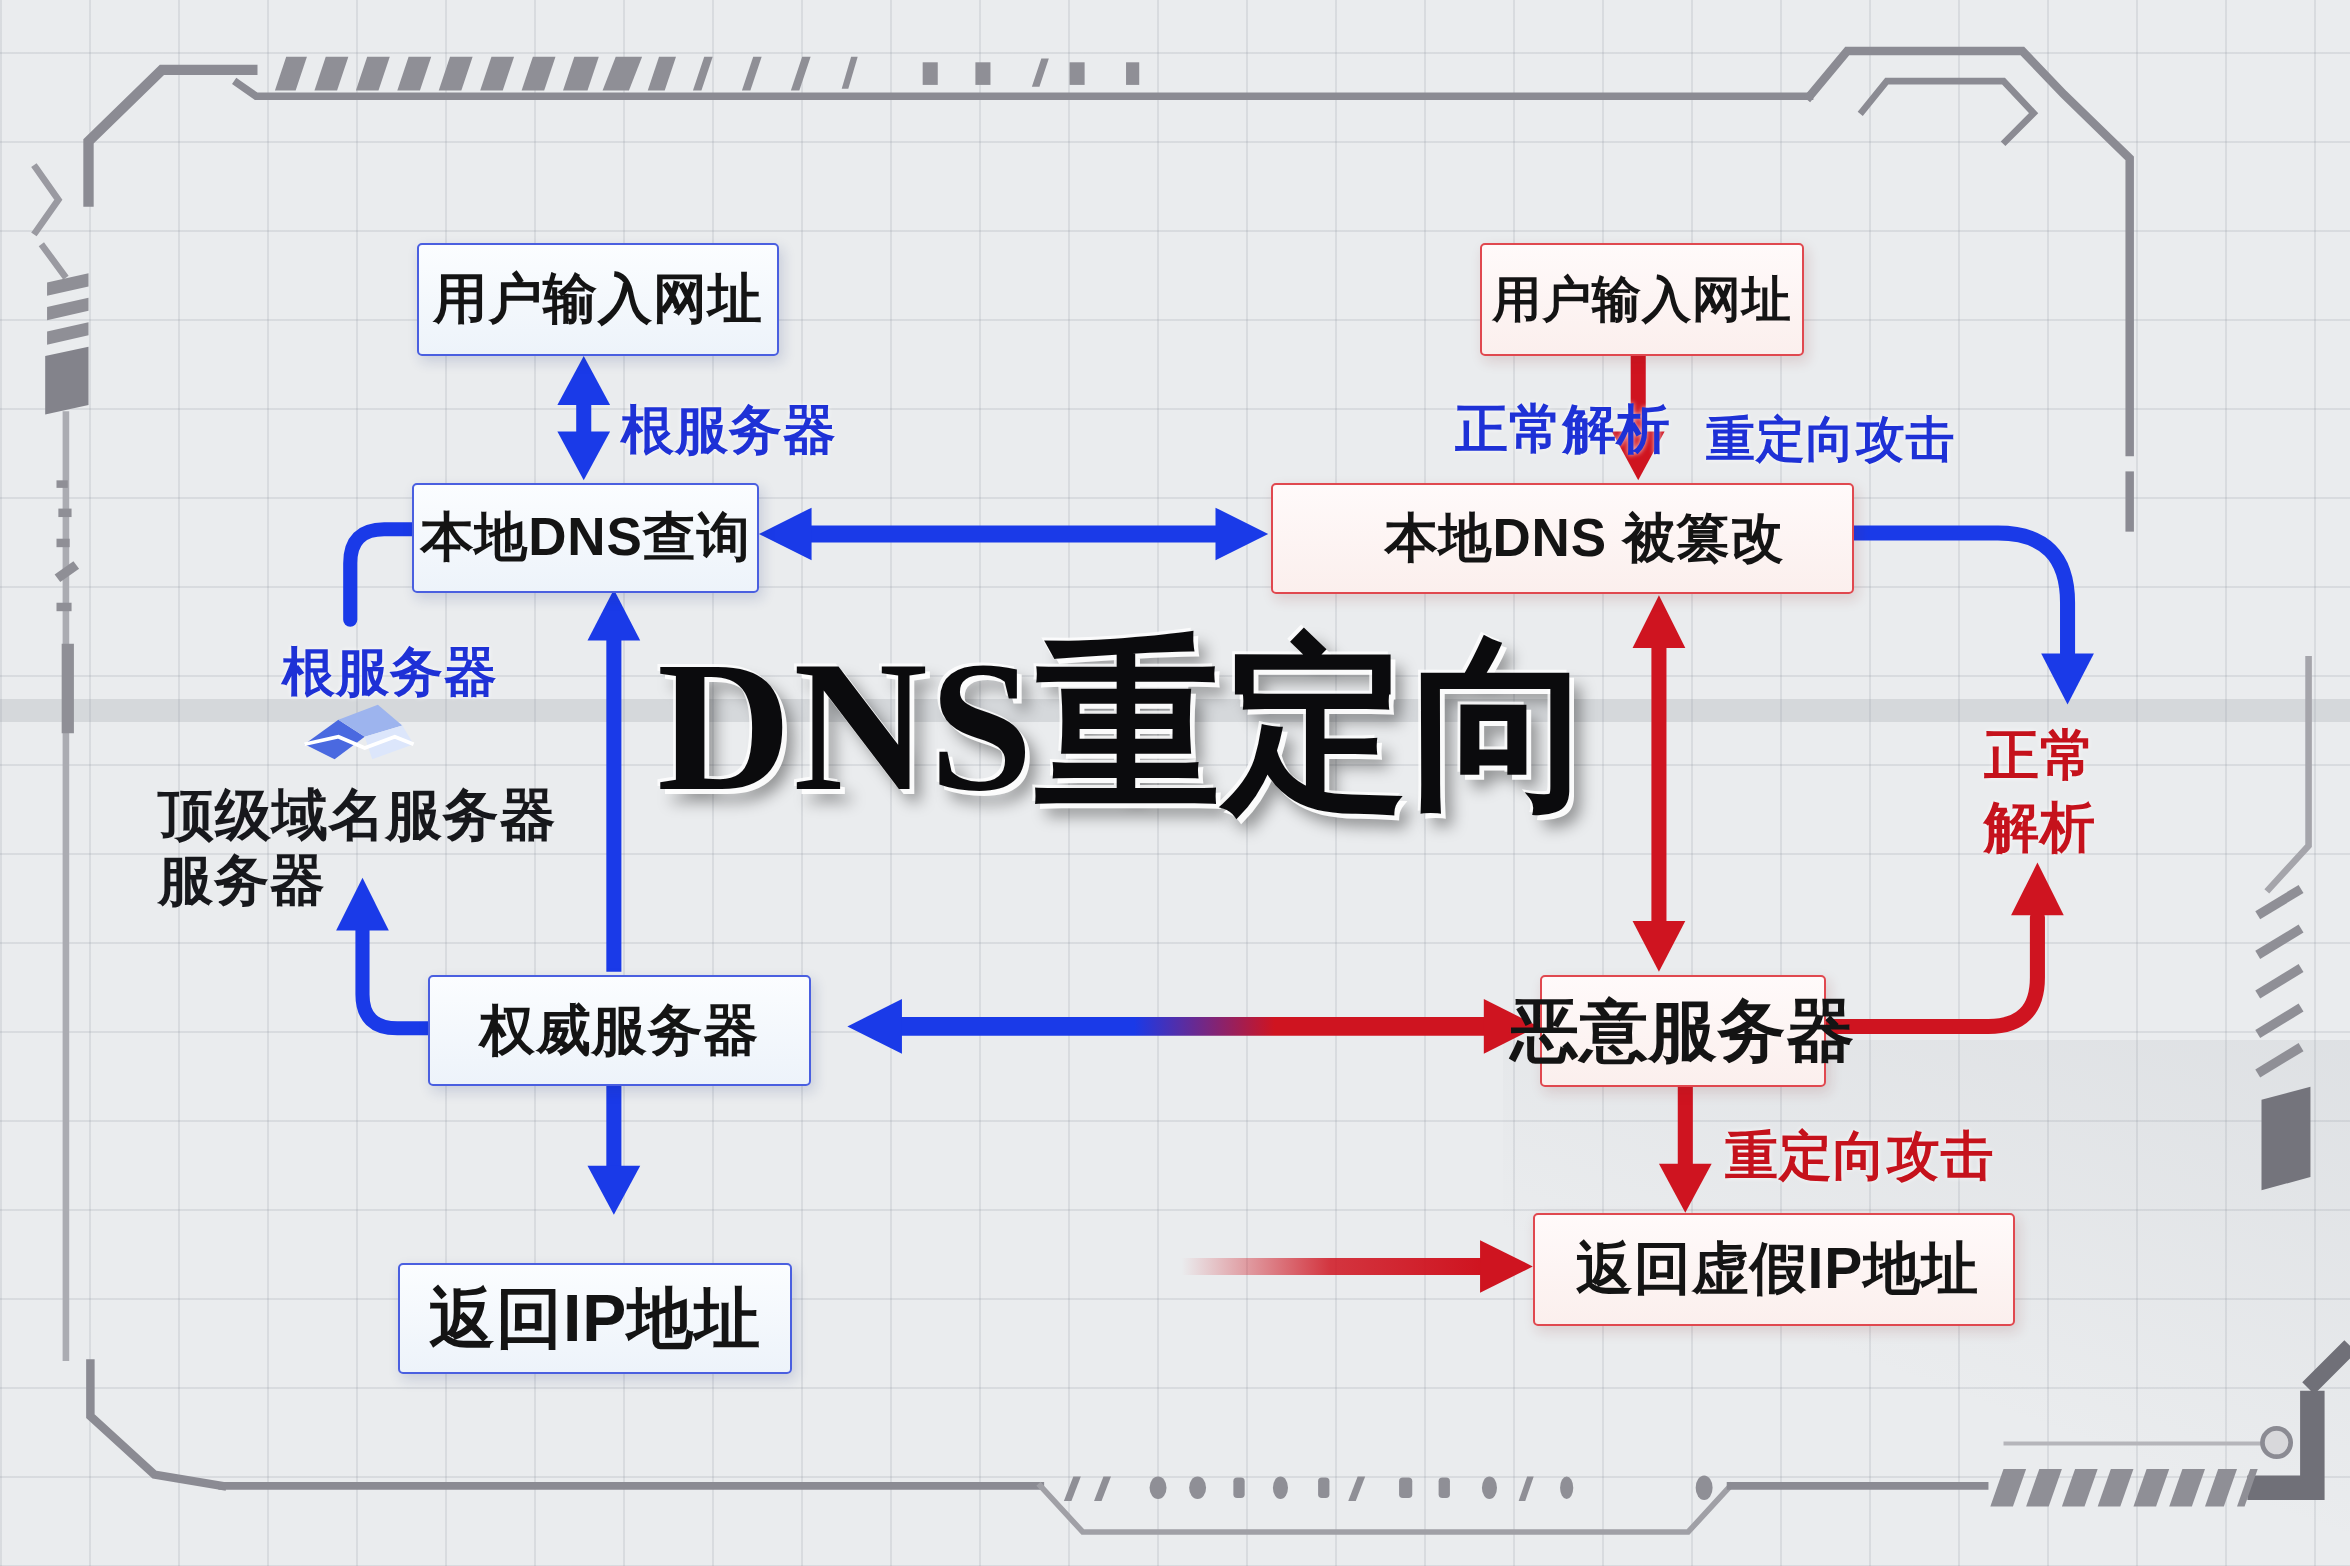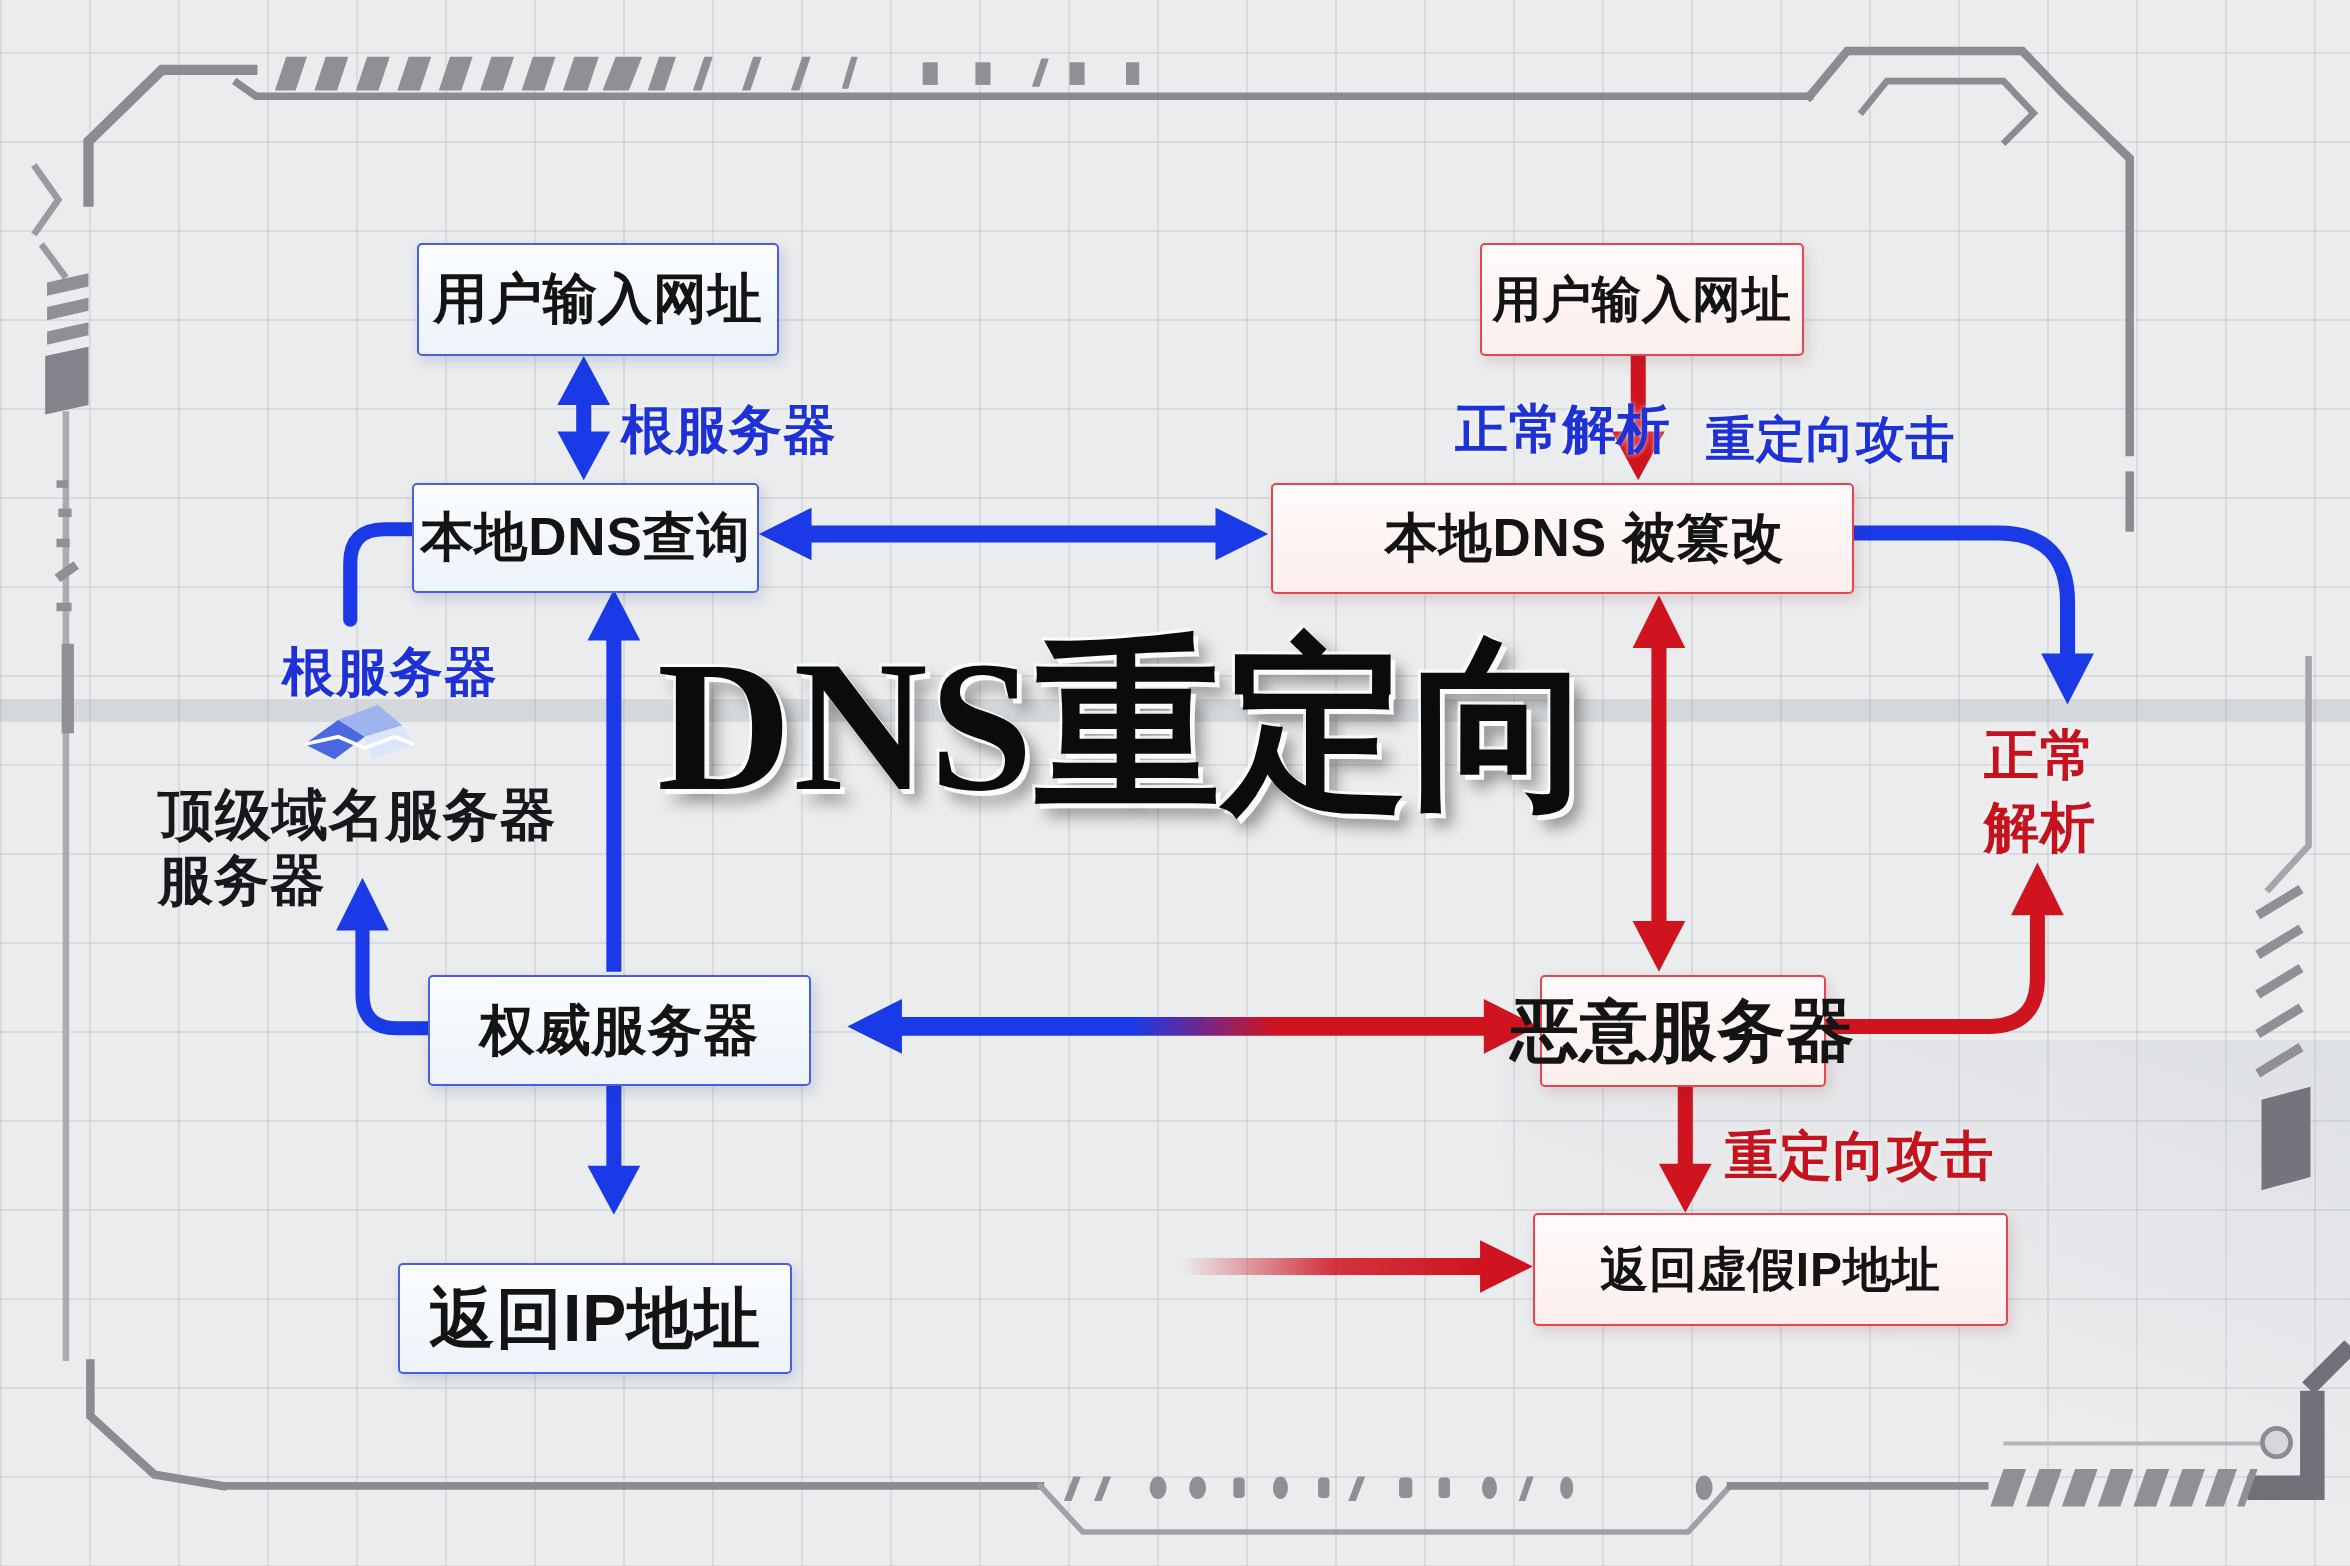--- a/index.html
+++ b/index.html
@@ -212,21 +212,21 @@
   </svg>
 
   <div class="box blue" style="left:417px;top:243px;width:358px;height:109px;font-size:54px;">用户输入网址</div>
   <div class="box blue" style="left:412px;top:483px;width:343px;height:106px;font-size:53px;">本地DNS查询</div>
   <div class="box blue" style="left:428px;top:975px;width:379px;height:107px;font-size:55px;">权威服务器</div>
   <div class="box blue" style="left:398px;top:1263px;width:390px;height:107px;font-size:66px;">返回IP地址</div>
 
   <div class="box red" style="left:1480px;top:243px;width:320px;height:109px;font-size:49px;">用户输入网址</div>
   <div class="box red" style="left:1271px;top:483px;width:535px;height:107px;font-size:53px;padding-left:44px;">本地DNS 被篡改</div>
   <div class="box red" style="left:1540px;top:975px;width:282px;height:108px;font-size:68px;">恶意服务器</div>
-  <div class="box red" style="left:1533px;top:1213px;width:471px;height:109px;font-size:48px;">返回虚假IP地址</div>
+  <div class="box red" style="left:1533px;top:1213px;width:471px;height:109px;font-size:57px;padding-left:7px;">返回虚假IP地址</div>
 
   <div class="lbl blue" style="left:621px;top:395px;font-size:53px;">根服务器</div>
   <div class="lbl blue" style="left:1455px;top:394px;font-size:53px;">正常解析</div>
   <div class="lbl blue" style="left:1706px;top:407px;font-size:49px;">重定向攻击</div>
   <div class="lbl blue" style="left:282px;top:637px;font-size:53px;">根服务器</div>
 
   <svg style="position:absolute;left:297px;top:699px;" width="126" height="68" viewBox="0 0 134 72">
     <polygon points="8,48 44,22 72,40 40,64" fill="#4a69e0"></polygon>
     <polygon points="44,22 86,6 112,28 72,40" fill="#9db4ee"></polygon>
     <polygon points="72,40 112,28 124,48 80,64" fill="#dce6fb"></polygon>

